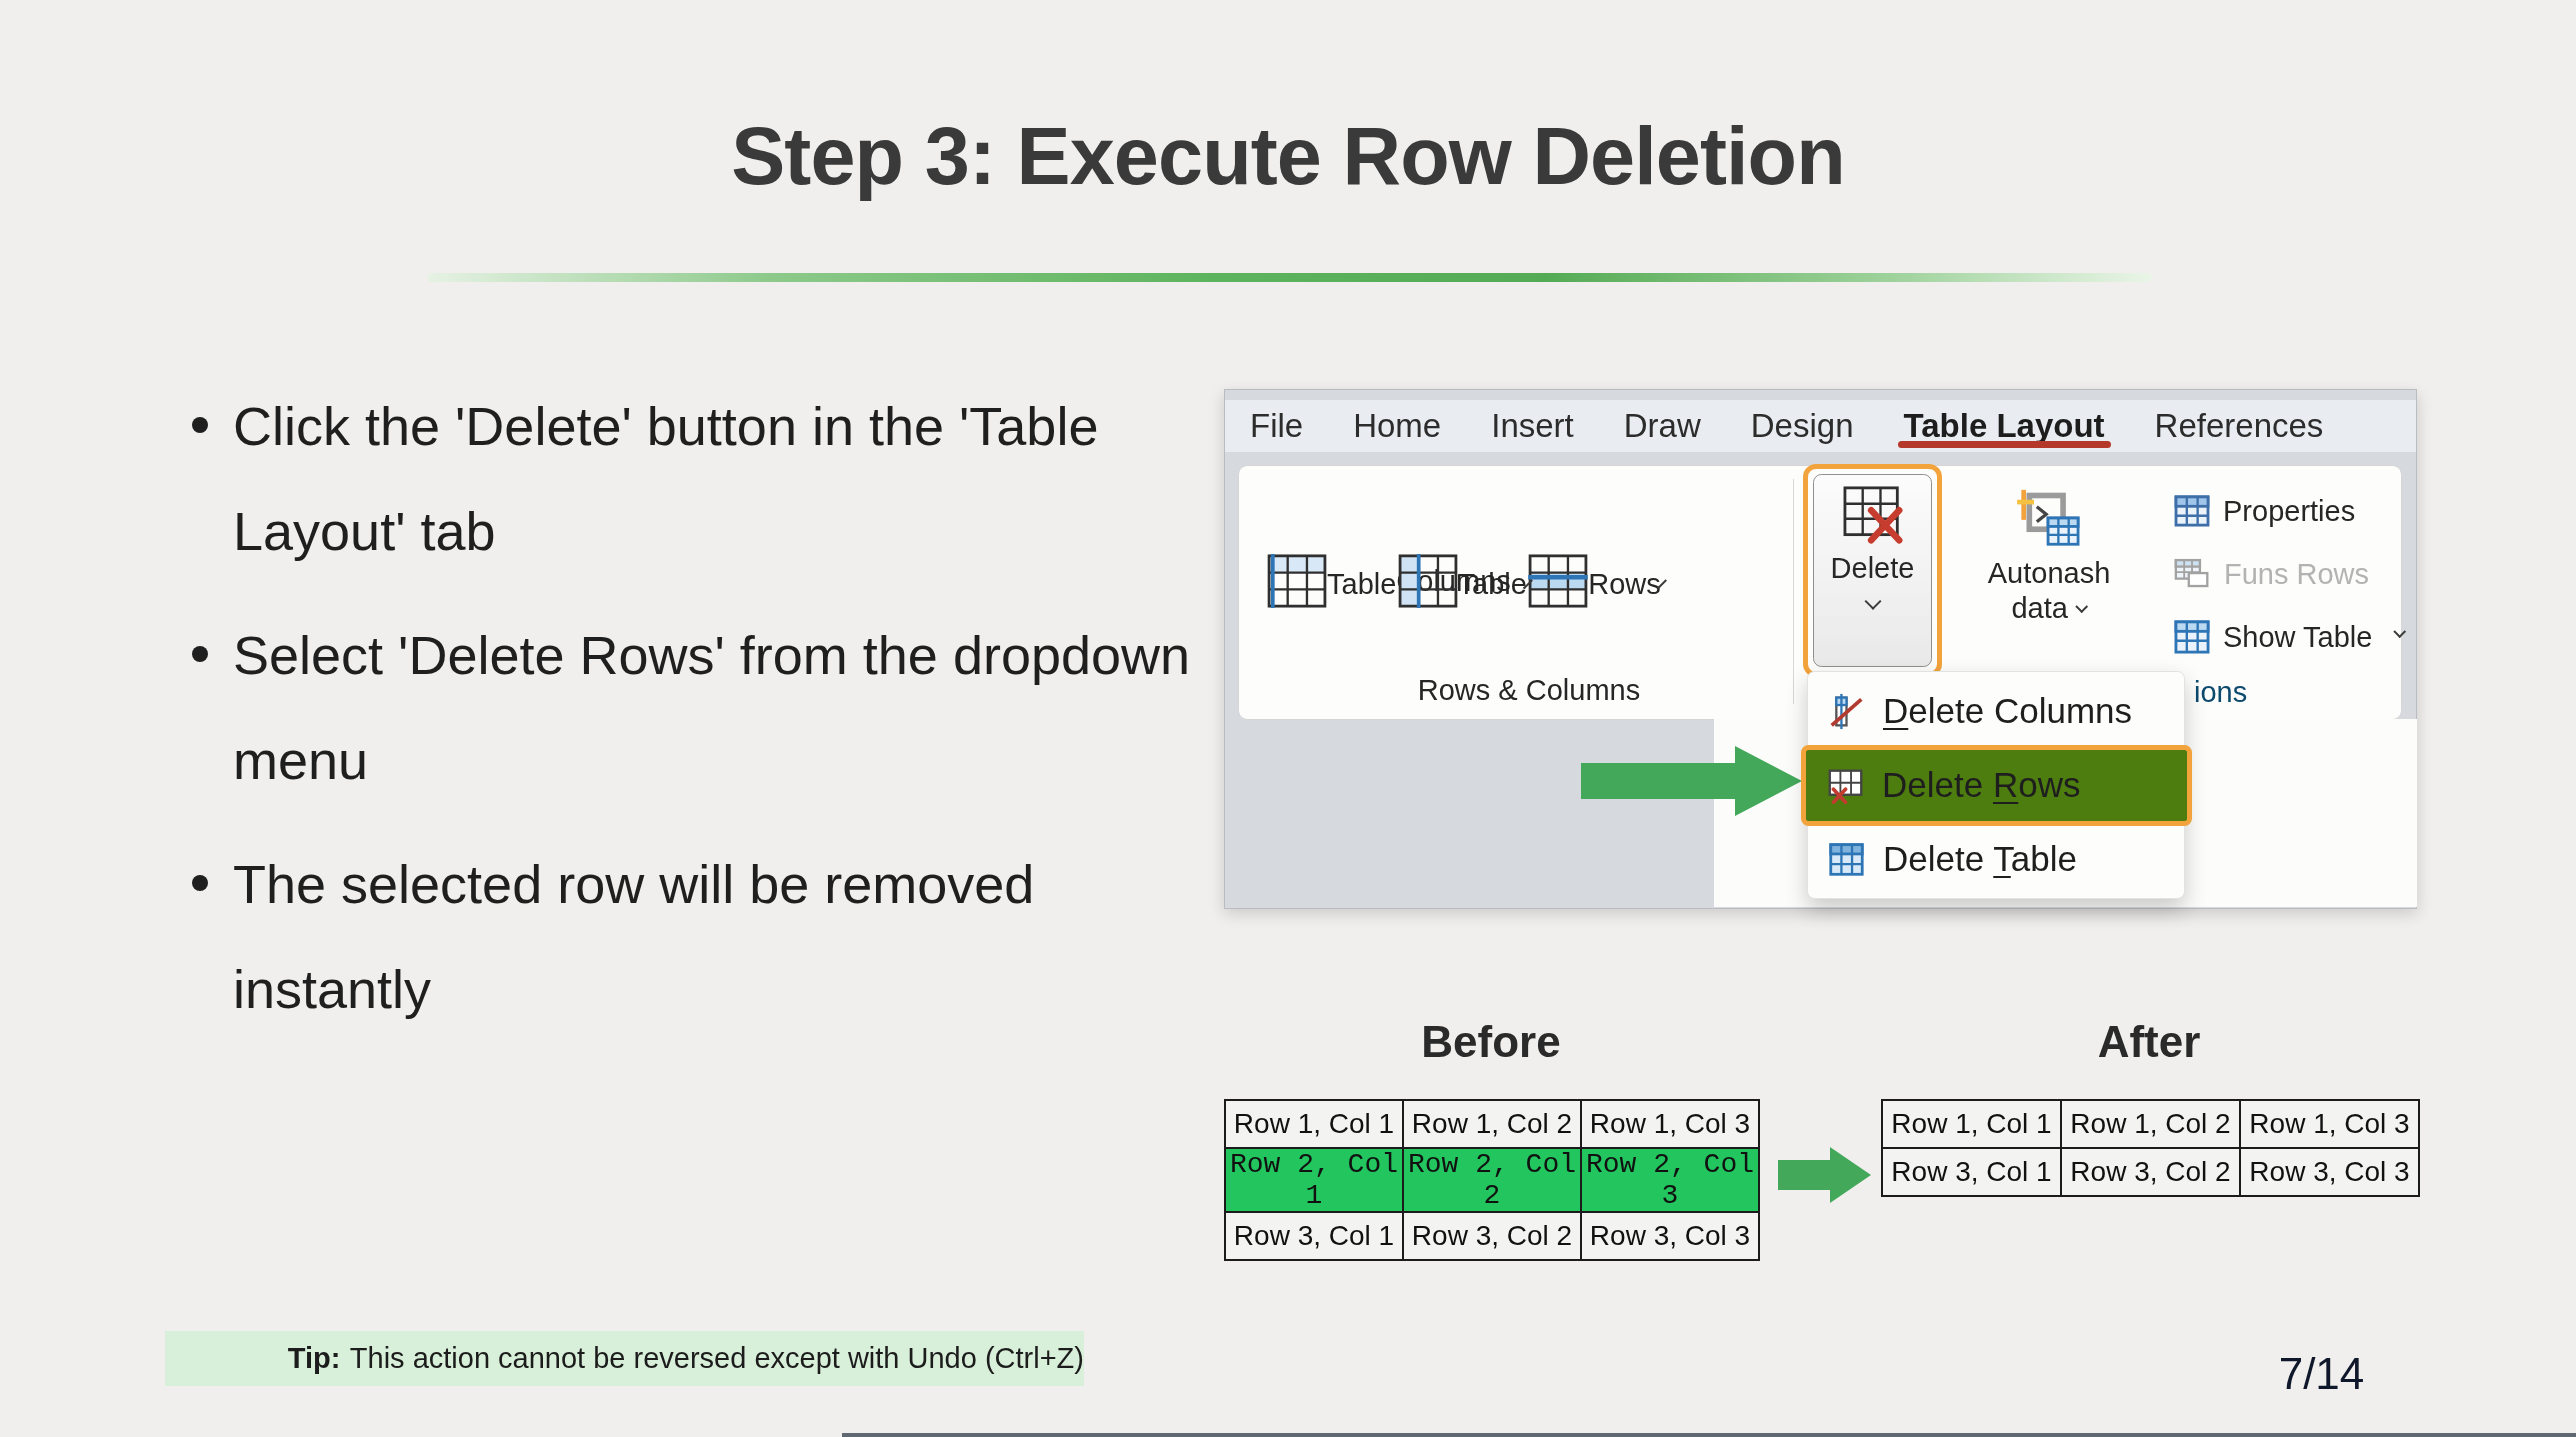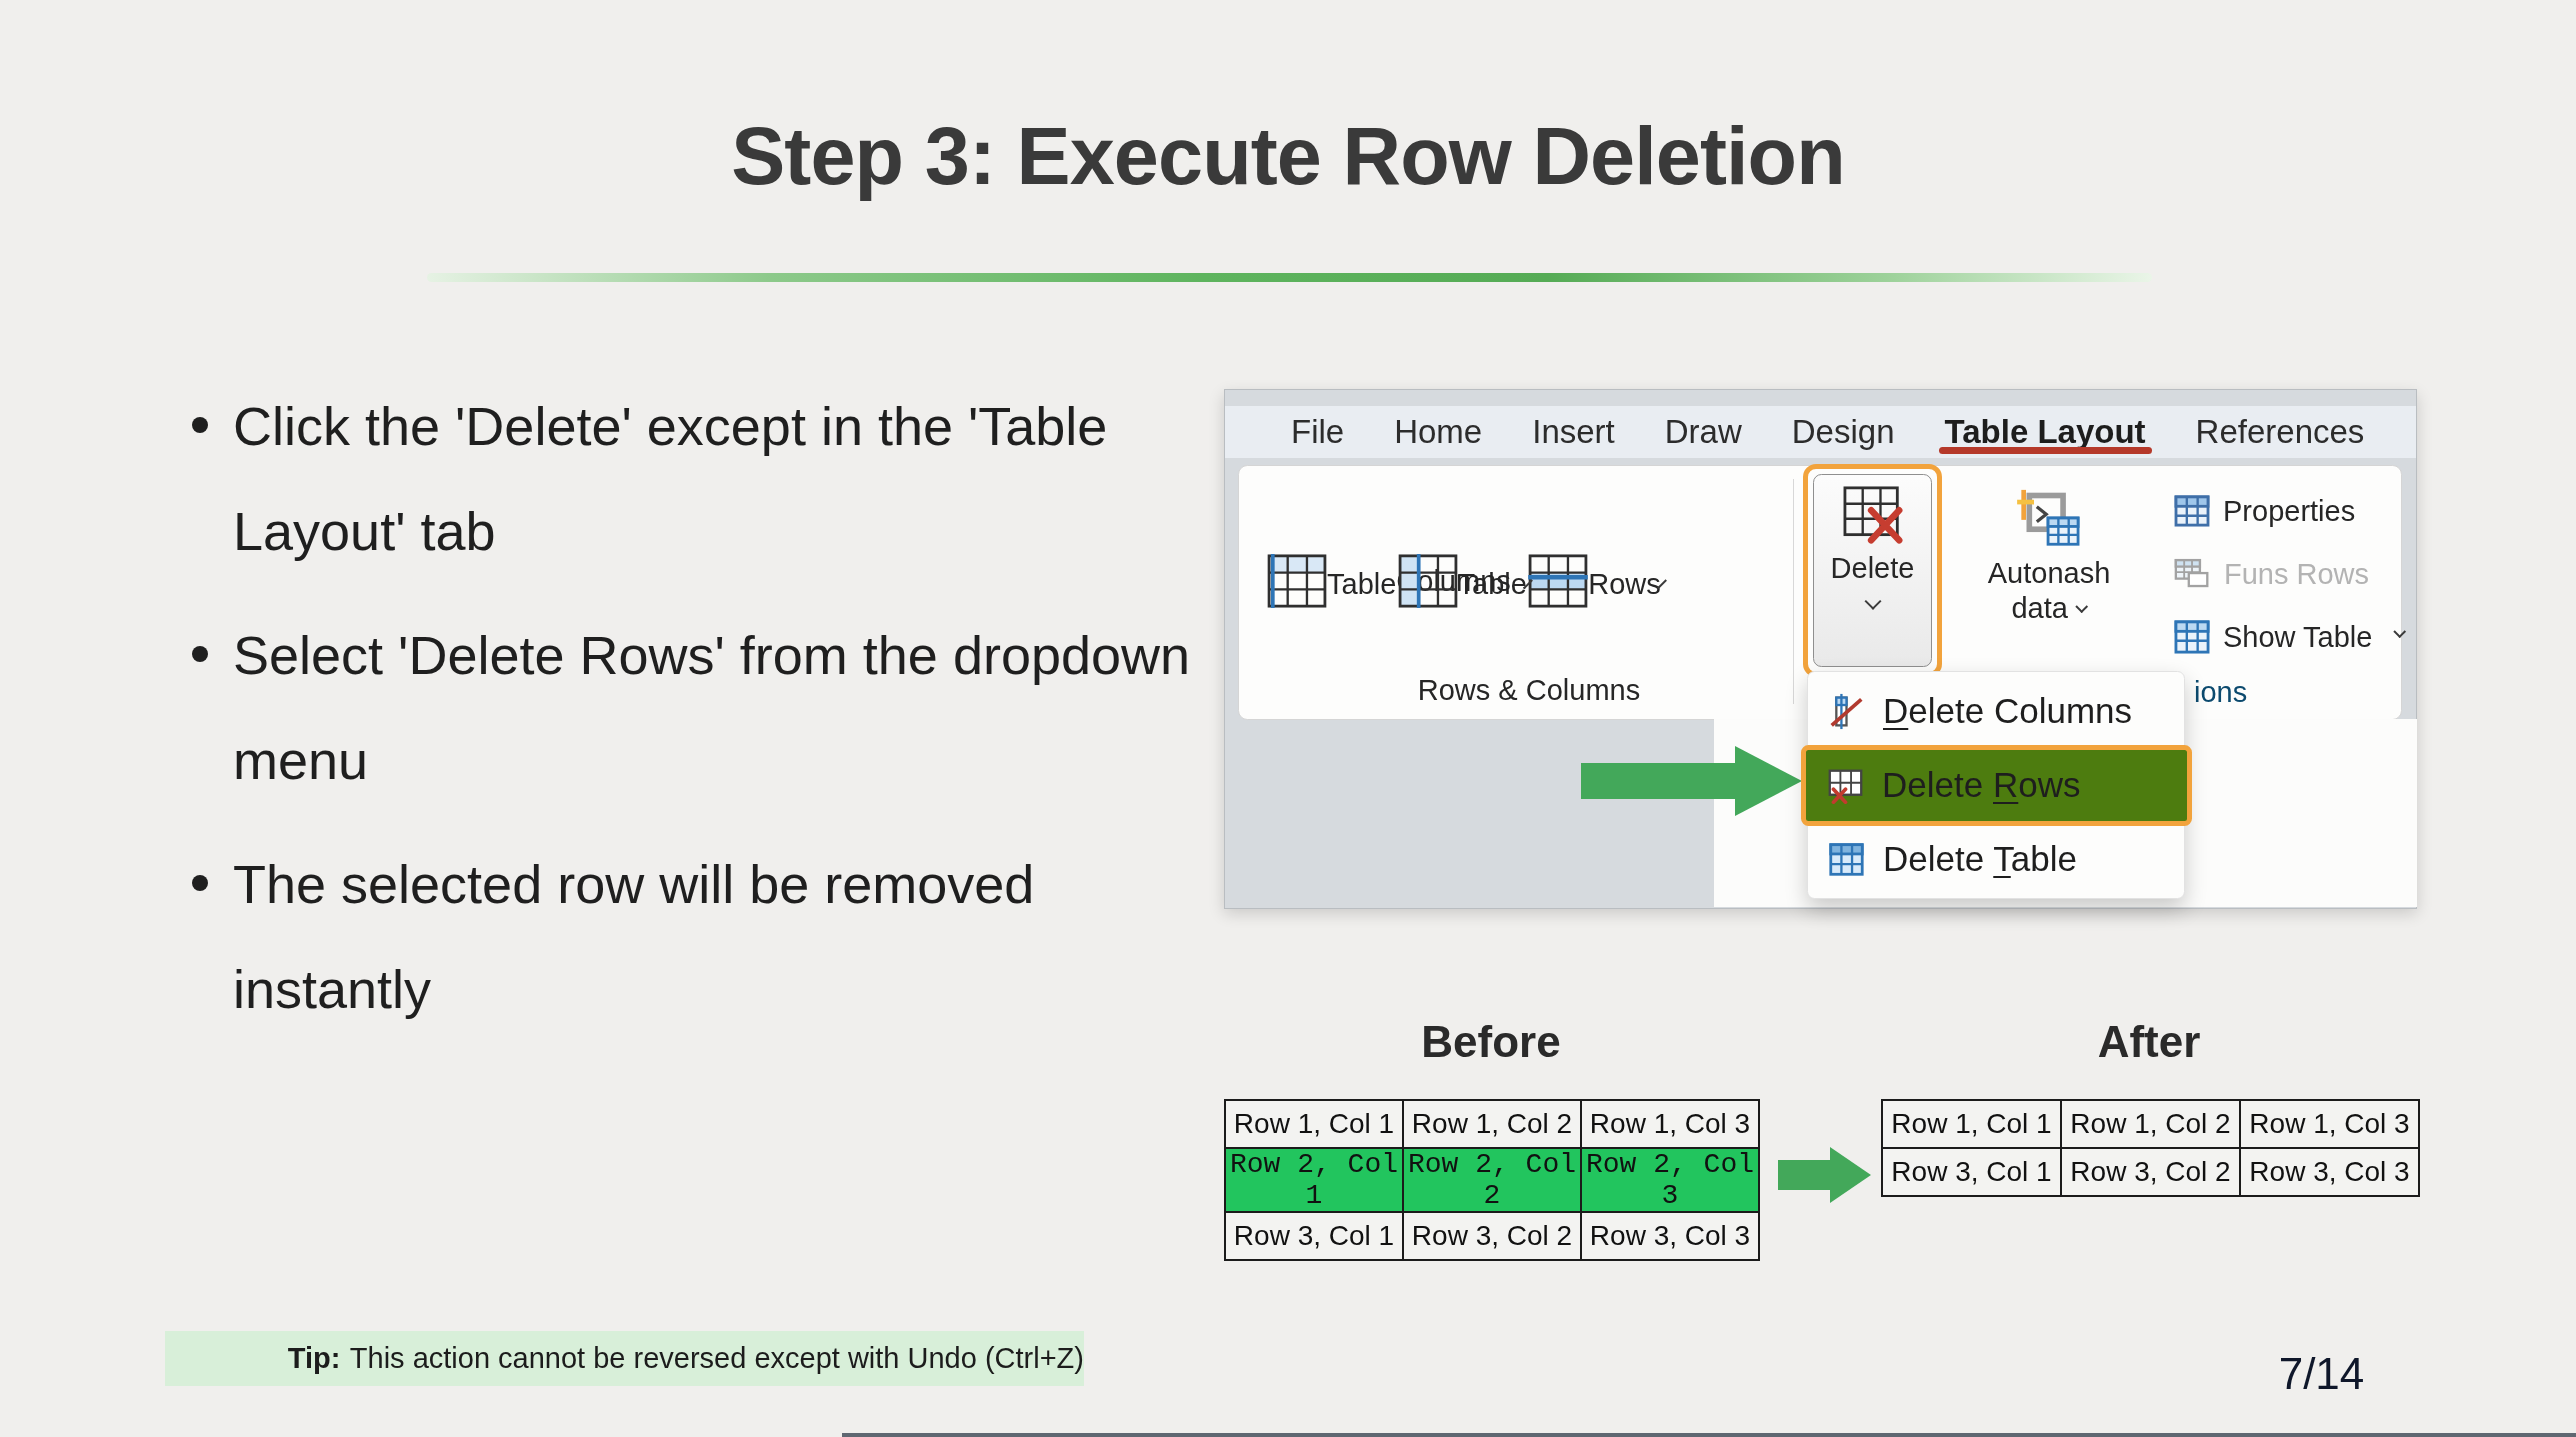--- a/index.html
+++ b/index.html
@@ -16,22 +16,22 @@
   
   .bullets { position:absolute; left:192px; top:374px; width:1048px; list-style:none; }
   .bullets li { position:relative; padding-left:41px; font-size:54px; line-height:105px;
                 color:#1f1f1f; margin-bottom:19px; }
   .bullets li::before { content:""; position:absolute; left:0; top:43px; width:16px; height:16px;
                 border-radius:50%; background:#1f1f1f; }
 
   
   .ribbon { position:absolute; left:1224px; top:389px; width:1193px; height:520px;
             background:#d6dade; border:0.9px solid #b9bdc1; box-shadow:0 4.7px 15px rgba(0,0,0,.16); }
-  .tabbar { position:absolute; left:0; top:16px; width:100%; height:52px; background:#e9edf2;
-            display:flex; align-items:stretch; padding-left:41px; }
+  .tabbar { position:absolute; left:0; top:10px; width:100%; height:52px; background:#e9edf2;
+            display:flex; align-items:stretch; }
   .tab { font-size:33px; color:#2c2c2c; padding:0 25px; display:flex; align-items:center; position:relative; }
   .tab.active { font-weight:700; color:#1d1d1d; }
   .tab.active::after { content:""; position:absolute; left:19px; right:19px; bottom:3.7px; height:7.5px;
             background:#b5392a; border-radius:3.7px; }
 
   .strip { position:absolute; left:13px; top:75px; width:1164px; height:255px;
            background:#fdfdfc; border:0.9px solid #d5d5d5; border-radius:9.4px; }
   .group1 { position:absolute; left:28px; top:13px; display:flex; gap:5.6px; }
   .rbtn { width:125px; height:193px; display:flex; flex-direction:row; align-items:center;
           padding-top:11.2px; border-radius:7.5px; }
@@ -106,21 +106,21 @@
 </style>
 </head>
 <body>
 
 <div class="slide">
 
   <div class="title">Step 3: Execute Row Deletion</div>
   <div class="title-underline"></div>
 
   <ul class="bullets">
-    <li>Click the 'Delete' except in the 'Table Layout' tab</li>
+    <li>Click the 'Delete' button in the 'Table Layout' tab</li>
     <li>Select 'Delete Rows' from the dropdown menu</li>
     <li>The selected row will be removed instantly</li>
   </ul>
 
   <div class="ribbon">
 
     <div class="tabbar">
       <span class="tab">File</span>
       <span class="tab">Home</span>
       <span class="tab">Insert</span>

